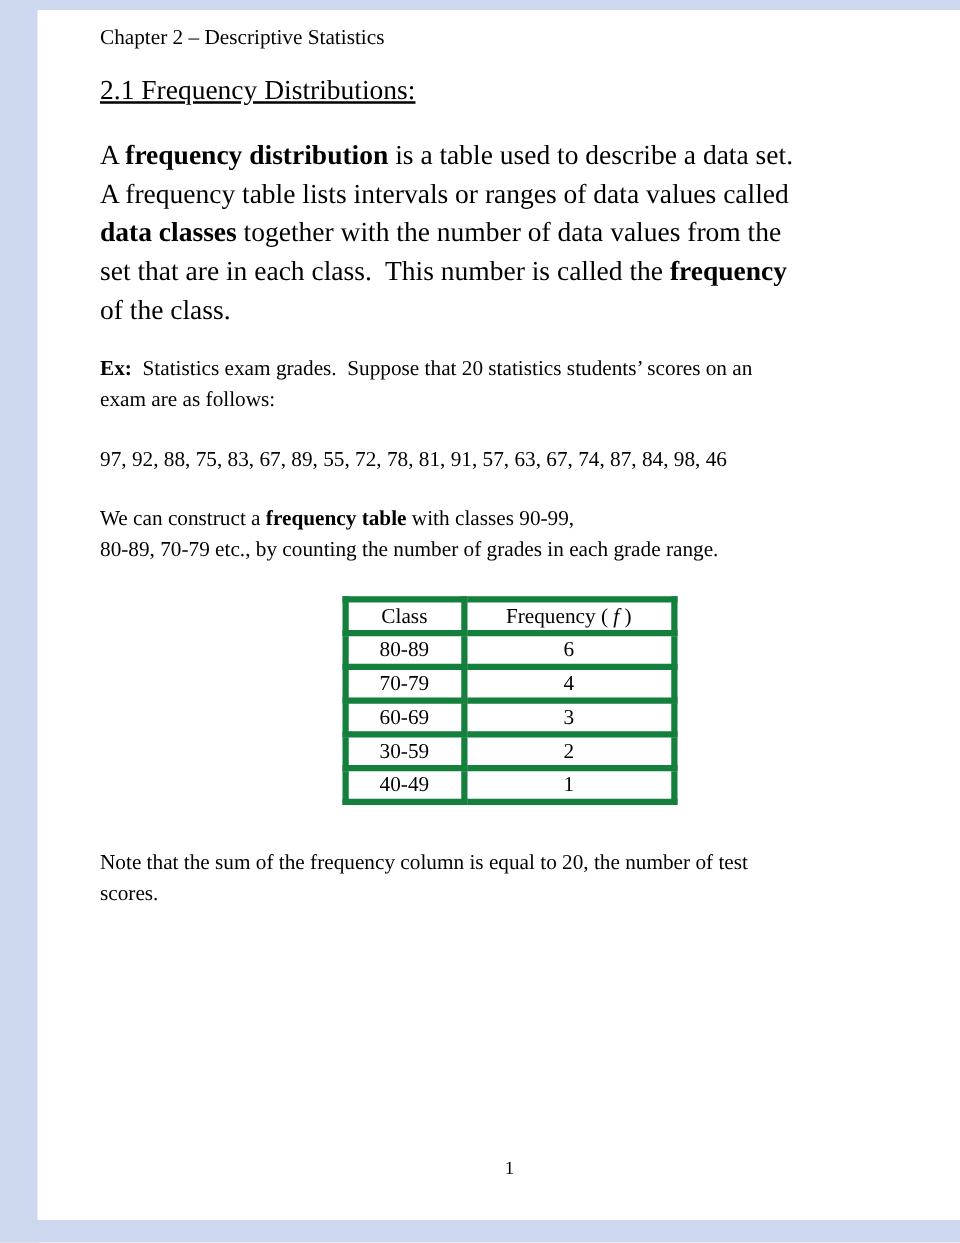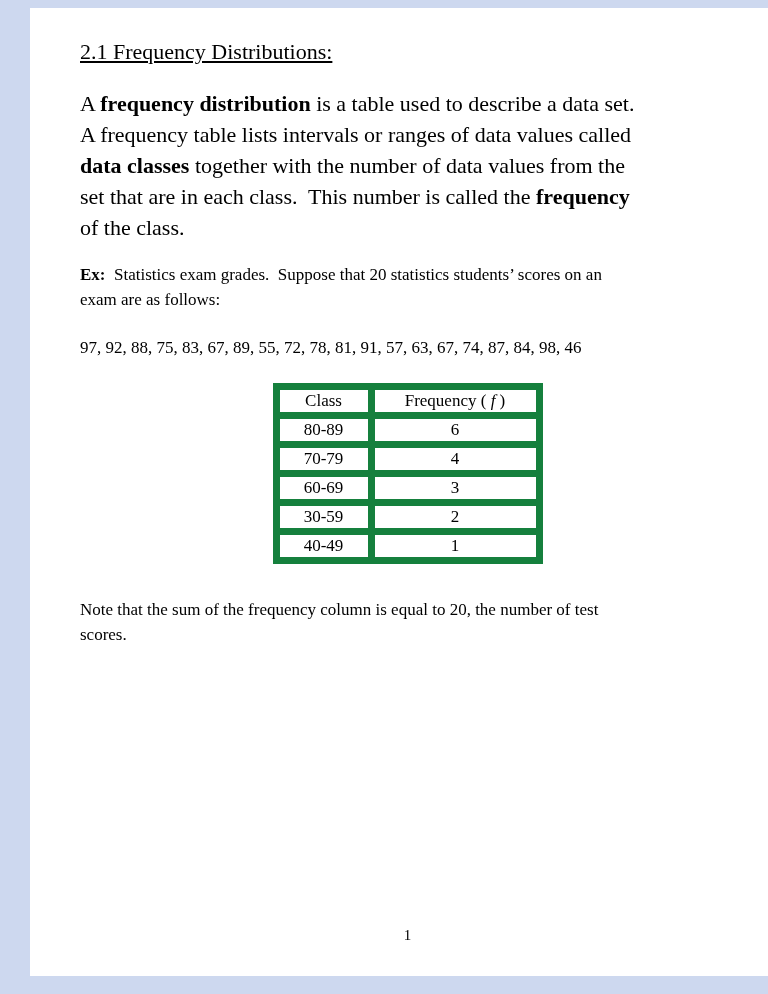--- a/index.html
+++ b/index.html
@@ -45,21 +45,21 @@
     margin-top: 24px;
     white-space: pre-wrap;
   }
 
   .freq-table {
     border-collapse: collapse;
     margin: 25px auto 0 auto;
     font-size: 17px;
   }
   .freq-table th, .freq-table td {
-    border: 7px solid #15803d;
+    border: 5px solid #15803d;
     font-weight: normal;
     text-align: center;
     padding: 1px 4px;
     height: 24px;
   }
   .col-class { width: 95px; }
   .col-freq  { width: 168px; }
 
   .note {
     font-size: 17px;
@@ -80,31 +80,33 @@
 </style>
 </head>
 <body>
 
 <div class="edge edge-top"></div>
 <div class="edge edge-left"></div>
 <div class="edge edge-bottom"></div>
 
 <div class="content">
 
+  <p class="chapter">Chapter 2 – Descriptive Statistics</p>
 
   <p class="section"><span class="u">2.1 Frequency Distributions:</span></p>
 
   <p class="intro"><span>A </span><b>frequency distribution</b><span> is a table used to describe a data set.</span><br><span>A frequency table lists intervals or ranges of data values called</span><br><b>data classes</b><span> together with the number of data values from the</span><br><span>set that are in each class.  This number is called the </span><b>frequency</b><br><span>of the class.</span></p>
 
   <div class="indent">
 
     <p class="ex"><b>Ex:</b><span>  Statistics exam grades.  Suppose that 20 statistics students’ scores on an</span><br><span>exam are as follows:</span></p>
 
     <p class="scores">97, 92, 88, 75, 83, 67, 89, 55, 72, 78, 81, 91, 57, 63, 67, 74, 87, 84, 98, 46</p>
 
+    <p class="construct"><span>We can construct a </span><b>frequency table</b><span> with classes 90-99,</span><br><span>80-89, 70-79 etc., by counting the number of grades in each grade range.</span></p>
   </div>
 
   <table class="freq-table">
     <thead>
       <tr>
         <th class="col-class">Class</th>
         <th class="col-freq"><span>Frequency ( </span><i>f</i><span> )</span></th>
       </tr>
     </thead>
     <tbody>

